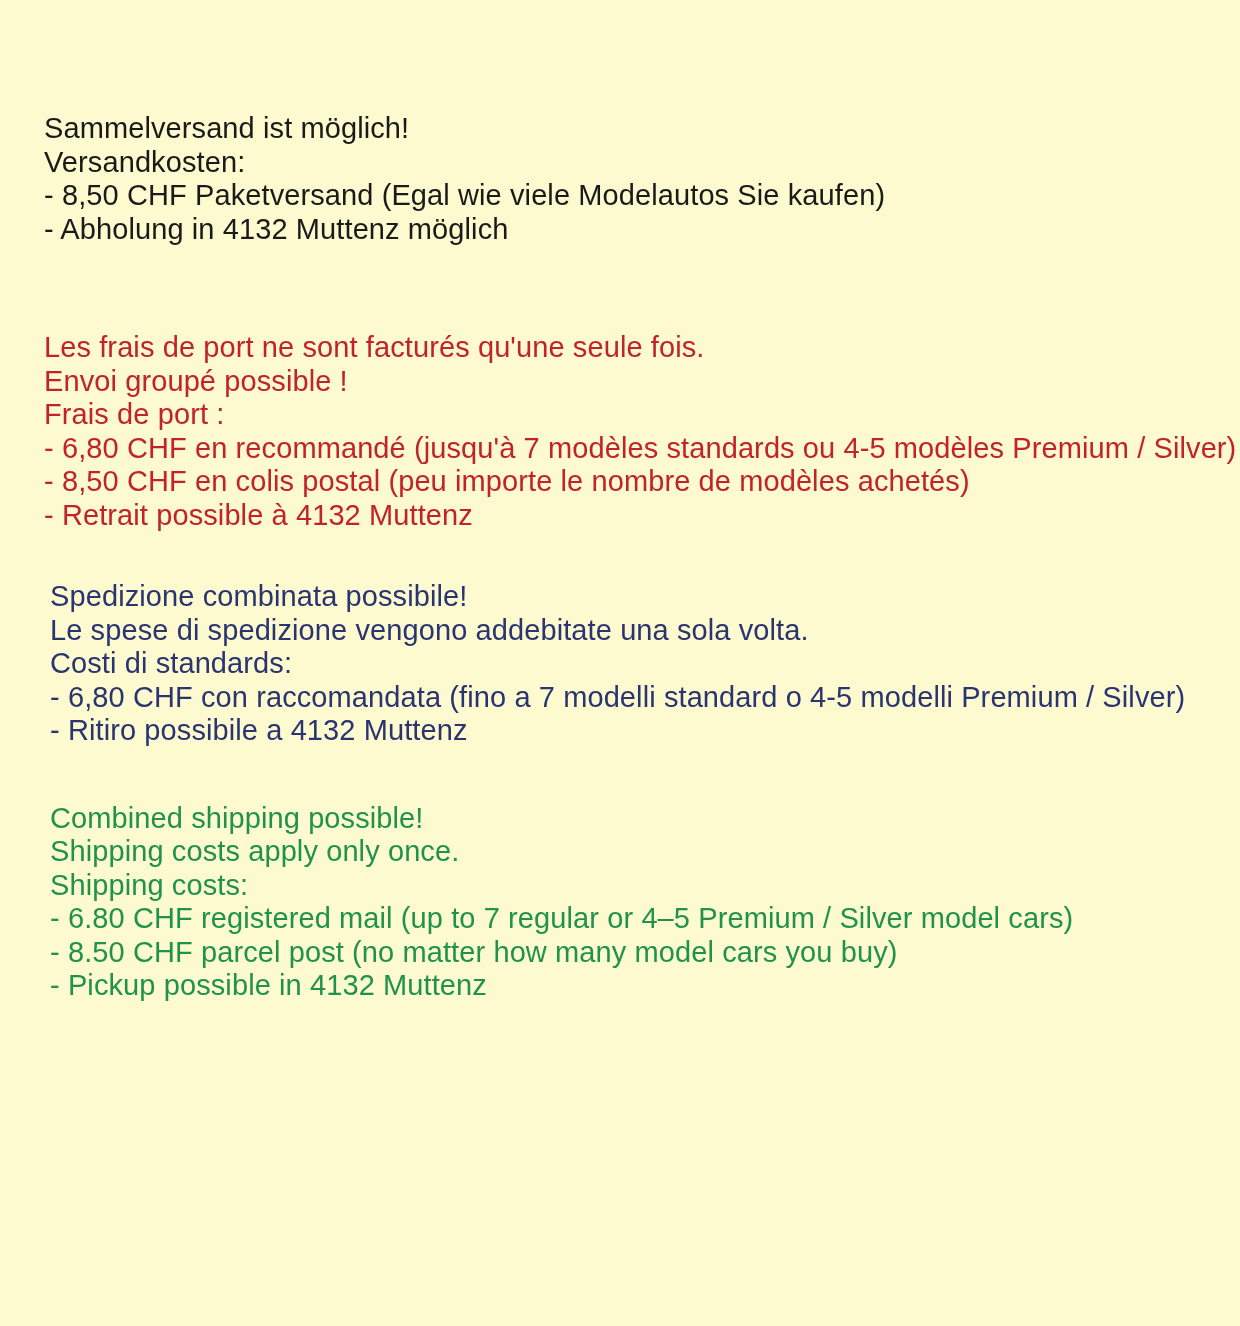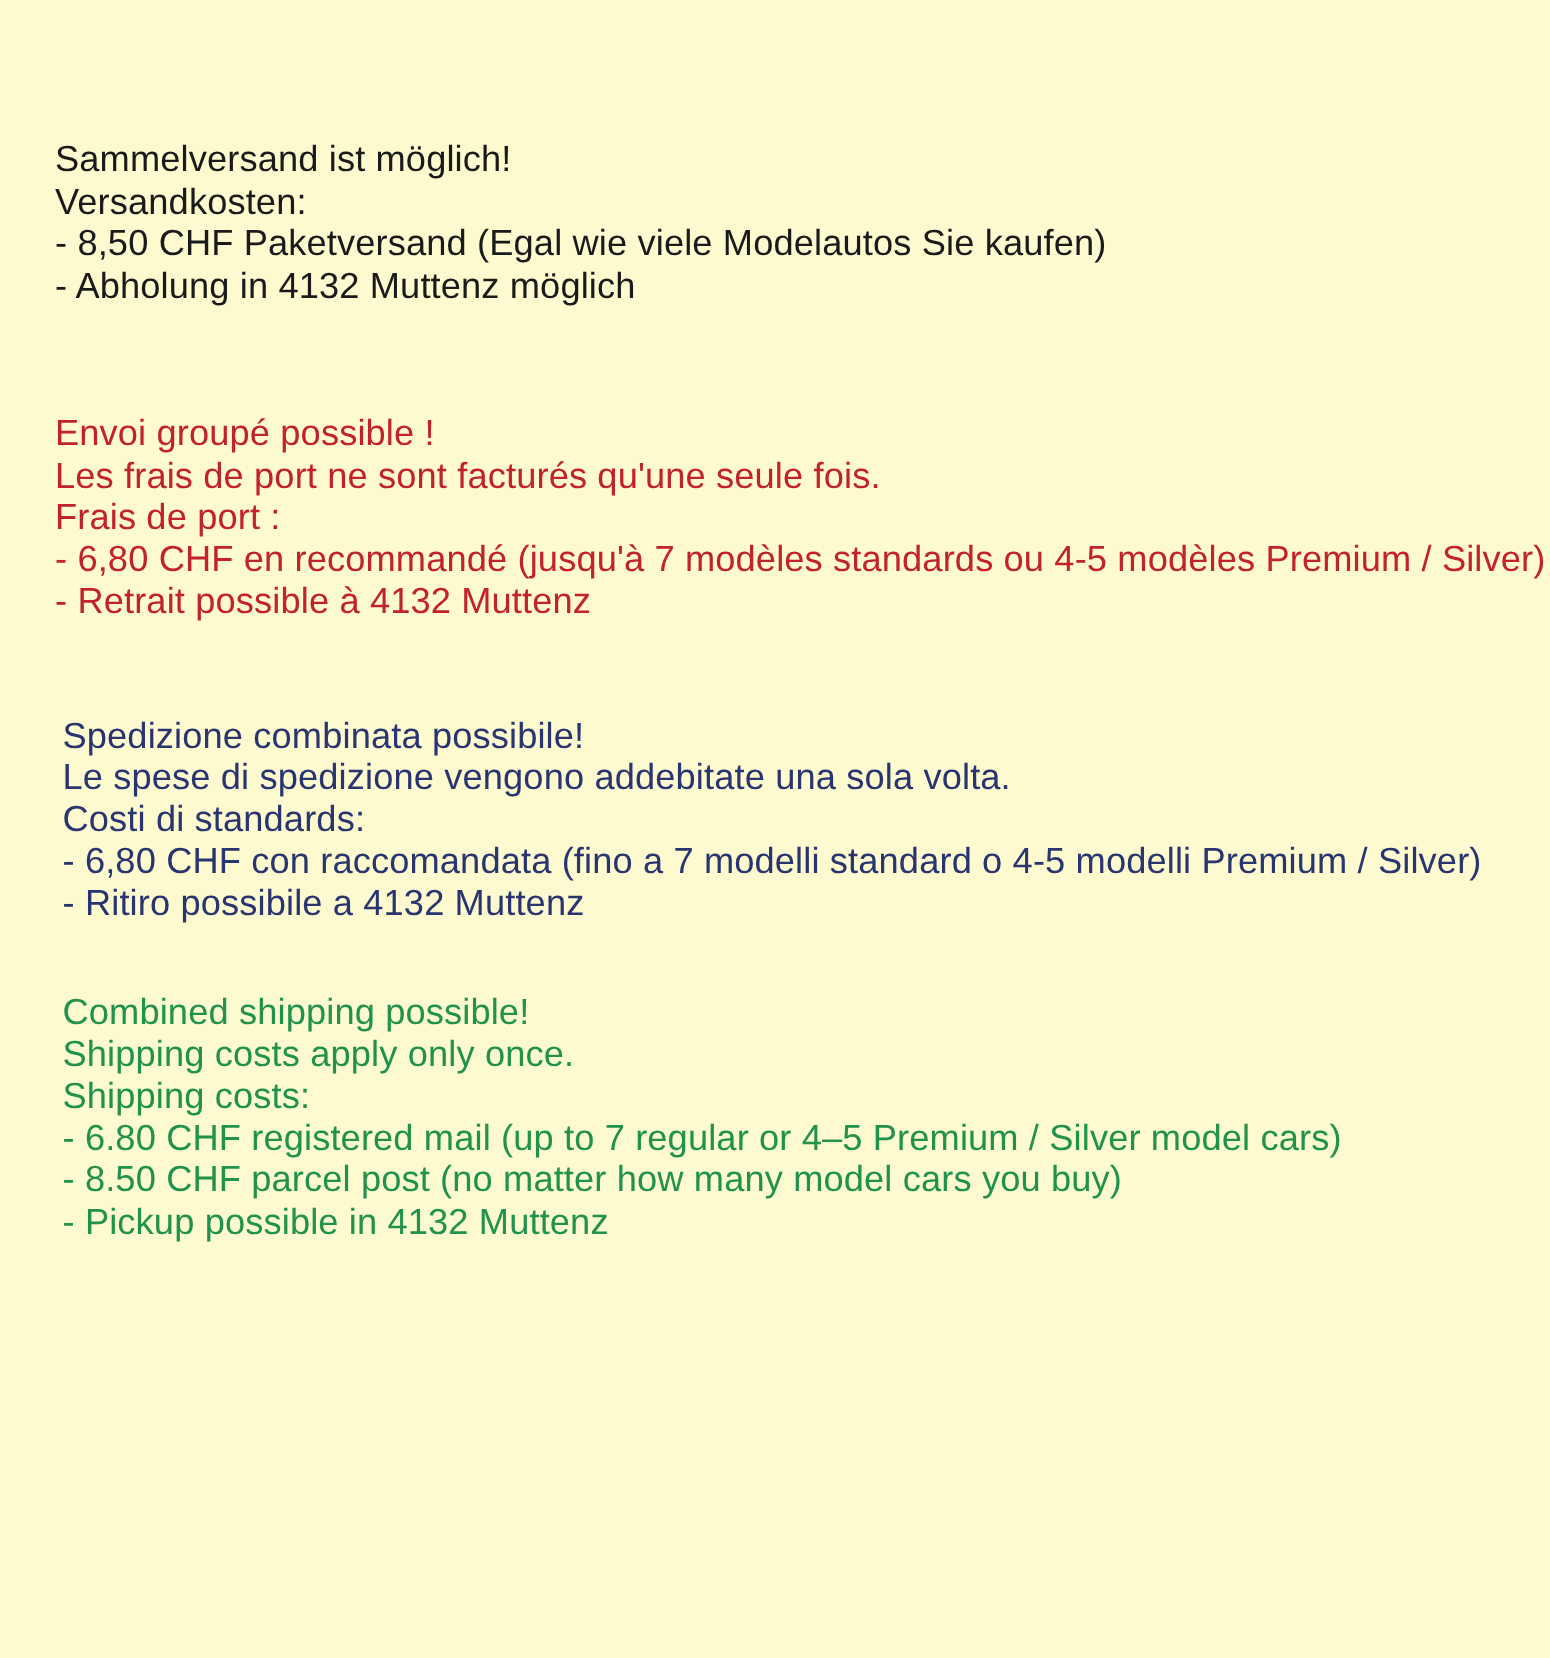--- a/index.html
+++ b/index.html
@@ -21,40 +21,41 @@
   }
   .lang-block p {
     margin: 0;
     font-size: 29px;
     line-height: 33.5px;
     white-space: pre;
     letter-spacing: 0.1px;
   }
   .block-german  { margin-top: 0; }
   .block-french  { margin-top: 85px; }
-  .block-italian { margin-top: 74px; padding-left: 6px; }
+  .block-italian { margin-top: 48px; padding-left: 6px; }
   .block-english { margin-top: 54px;  padding-left: 6px; }
 </style>
 </head>
 <body style="background: rgb(252, 250, 206);">
 
 <div class="page">
 
   <div class="lang-block block-german" style="color: rgb(26, 26, 26);">
     <p>Sammelversand ist möglich!</p>
     <p>Versandkosten:</p>
     <p>- 8,50 CHF Paketversand (Egal wie viele Modelautos Sie kaufen)</p>
     <p>- Abholung in 4132 Muttenz möglich</p>
   </div>
 
   <div class="lang-block block-french" style="color: rgb(194, 34, 43);">
+    <p>Les frais de port ne sont facturés qu'une seule fois.</p>
     <p>Envoi groupé possible !</p>
-    <p>Les frais de port ne sont facturés qu'une seule fois.</p>
     <p>Frais de port :</p>
     <p>- 6,80 CHF en recommandé (jusqu'à 7 modèles standards ou 4-5 modèles Premium / Silver)</p>
+    <p>- 8,50 CHF en colis postal (peu importe le nombre de modèles achetés)</p>
     <p>- Retrait possible à 4132 Muttenz</p>
   </div>
 
   <div class="lang-block block-italian" style="color: rgb(41, 52, 112);">
     <p>Spedizione combinata possibile!</p>
     <p>Le spese di spedizione vengono addebitate una sola volta.</p>
     <p>Costi di standards:</p>
     <p>- 6,80 CHF con raccomandata (fino a 7 modelli standard o 4-5 modelli Premium / Silver)</p>
     <p>- Ritiro possibile a 4132 Muttenz</p>
   </div>

